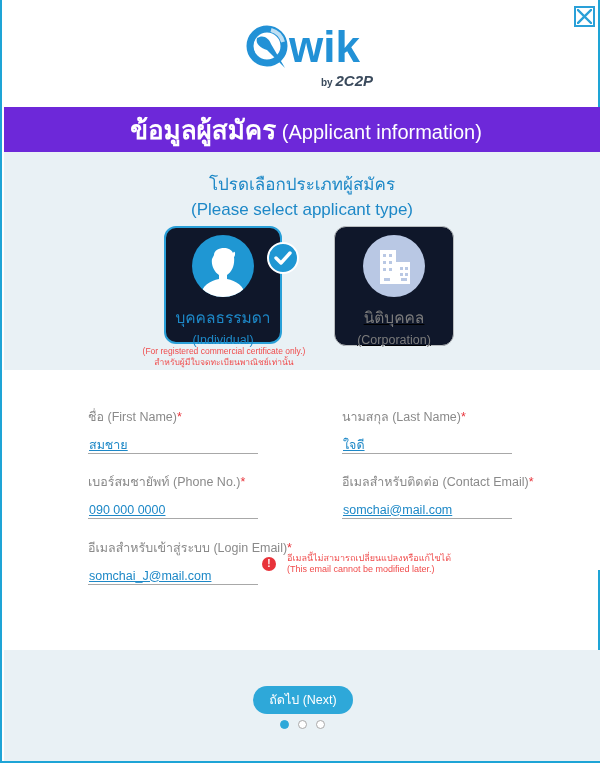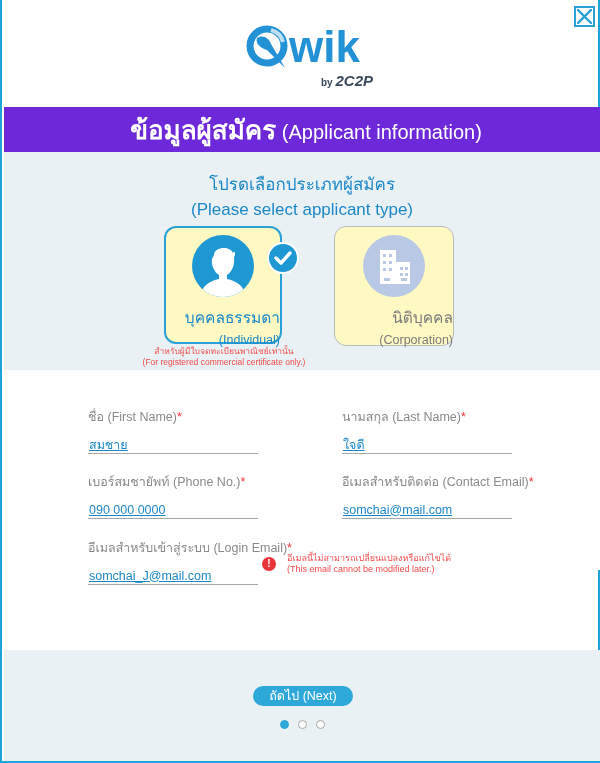--- a/index.html
+++ b/index.html
@@ -35,24 +35,24 @@
   
   .type-section {
     position: absolute; left: 2px; top: 152px; width: 596px; height: 218px; background: #e9f1f5;
   }
   .type-heading { position: absolute; left: 0; top: 18px; width: 596px; text-align: center; color: #1d88c7; }
   .type-heading .th { font-size: 17px; display: block; }
   .type-heading .en { font-size: 17px; display: block; margin-top: 3px; }
 
   .card {
     position: absolute; top: 74px; width: 118px; height: 118px; border-radius: 12px;
-    background: #fef9c3; cursor: pointer; text-align: right;
+    background: #0f172a; cursor: pointer; text-align: center;
   }
   .card.selected { left: 160px; border: 2px solid #2aa0d8; }
-  .card.unselected { left: 330px; border: 1.5px solid #b8bcbe; top: 74px; height: 120px; width: 120px; }
+  .card.unselected { left: 330px; border: 1.5px solid #b8bcbe; top: 74px; height: 120px; width: 120px; text-decoration: underline; }
   .card .circle {
     width: 62px; height: 62px; border-radius: 50%; margin: 7px auto 0 auto;
     display: flex; align-items: flex-end; justify-content: center; overflow: hidden;
   }
   .card.selected .circle { background: #1f97d3; }
   .card.unselected .circle { background: #b9c8e4; align-items: center; margin-top: 8px; }
   .card .lbl-th { font-size: 15.5px; margin-top: 8px; display: block; }
   .card .lbl-en { font-size: 12.5px; margin-top: 3px; display: block; }
   .card.selected .lbl-th, .card.selected .lbl-en { color: #1d88c7; }
   .card.unselected .lbl-th, .card.unselected .lbl-en { color: #7c7c7c; }
@@ -76,21 +76,21 @@
   }
   .info-icon {
     position: absolute; left: 258px; top: 187px; width: 14px; height: 14px; border-radius: 50%;
     background: #e8333a; color: #fff; font-size: 10px; font-weight: bold; text-align: center; line-height: 14px;
   }
   .login-note { position: absolute; left: 283px; top: 183px; color: #f04b4b; font-size: 9px; line-height: 11px; }
 
   
   .footer { position: absolute; left: 2px; top: 650px; width: 596px; height: 111px; background: #e9f1f5; }
   .next-btn {
-    position: absolute; left: 249px; top: 36px; width: 100px; height: 20px; border-radius: 14px;
+    position: absolute; left: 249px; top: 36px; width: 100px; height: 28px; border-radius: 14px;
     background: #2ea8d9; color: #ffffff; font-size: 12.5px; border: none; cursor: pointer;
     font-family: "Liberation Sans", sans-serif;
   }
   .pager { position: absolute; left: 276px; top: 70px; display: flex; gap: 9px; }
   .dot { width: 9px; height: 9px; border-radius: 50%; border: 1.2px solid #a9a9a9; background: #ffffff; cursor: pointer; }
   .dot.active { background: #2ea8d9; border-color: #2ea8d9; }
 </style>
 </head>
 <body>
 
@@ -162,22 +162,22 @@
             <rect x="10" y="32" width="6" height="3"></rect>
               <rect x="27" y="32" width="6" height="3"></rect>
           </g>
         </svg>
       </div>
       <span class="lbl-th">นิติบุคคล</span>
       <span class="lbl-en">(Corporation)</span>
     </div>
 
     <div class="warn-note">
+      <div>(For registered commercial certificate only.)</div>
       <div>สำหรับผู้มีใบจดทะเบียนพาณิชย์เท่านั้น</div>
-      <div>(For registered commercial certificate only.)</div>
     </div>
   </div>
 
   <div class="form">
     <div class="field" style="left:84px;top:37px;">
       <span class="label"><span>ชื่อ (First Name)</span><span class="req">*</span></span>
       <input class="input" value="สมชาย" style="">
     </div>
 
     <div class="field" style="left:338px;top:37px;">

